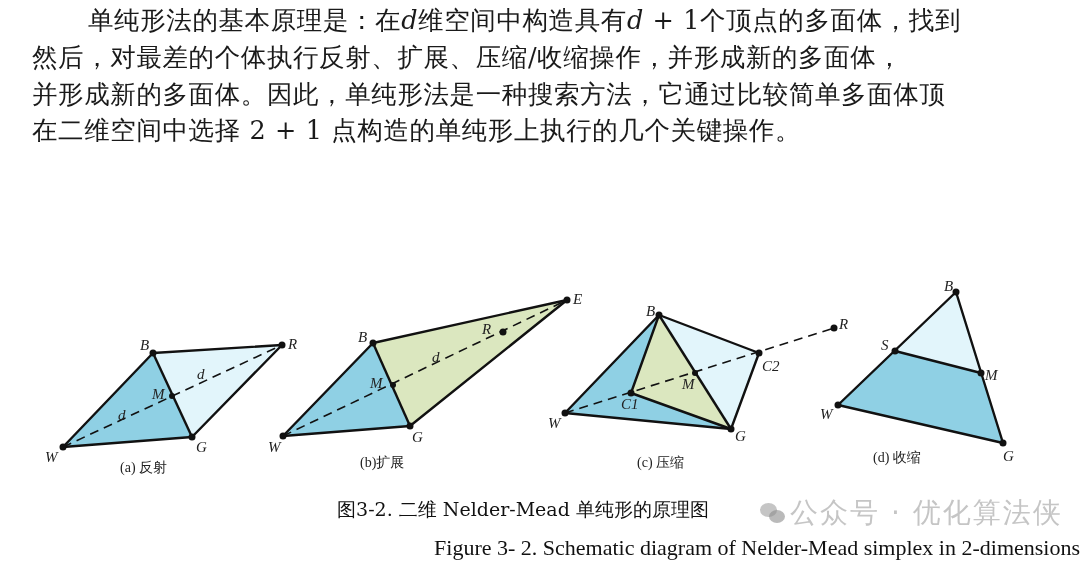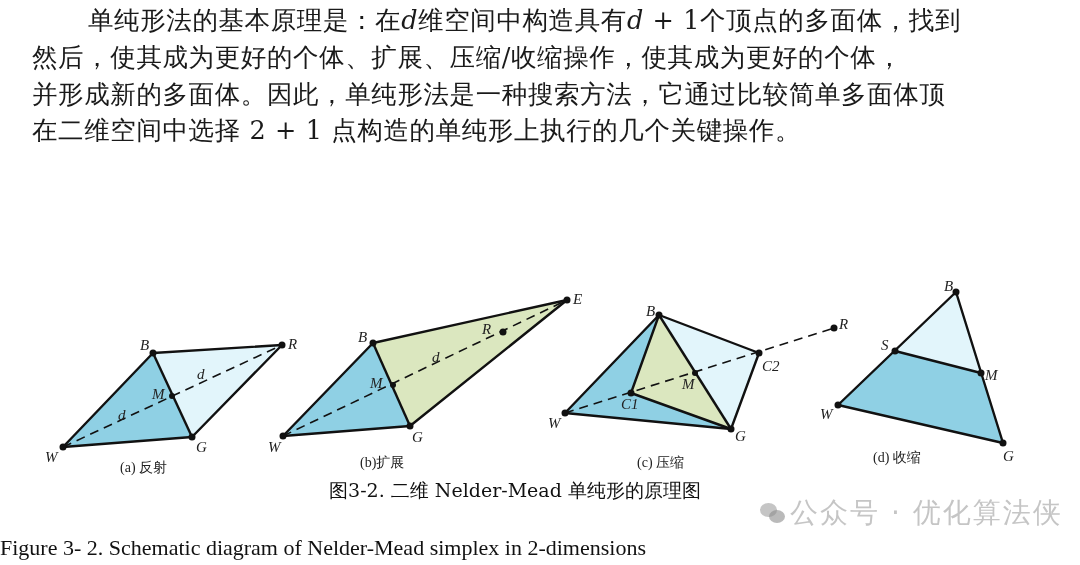--- a/index.html
+++ b/index.html
@@ -2,36 +2,36 @@
 <html><head>
 <meta charset="utf-8">
 <style>
   html, body { margin: 0; padding: 0; background: #ffffff; }
   body { width: 1080px; height: 565px; position: relative; overflow: hidden; font-family: "DejaVu Serif", "Liberation Serif", serif; color: #1a1a1a; }
   .para { position: absolute; left: 32px; top: 2px; width: 1010px; font-size: 25.5px; line-height: 36.8px; letter-spacing: 0.6px; }
   .para .line { display: block; white-space: nowrap; }
   .para .line.first { text-indent: 56px; }
   .figure { position: absolute; left: 0; top: 278px; width: 1080px; height: 210px; }
   .figure svg { display: block; }
-  .cap-cn { position: absolute; left: 0; width: 1032px; top: 478px; text-align: center; font-size: 19px; font-family: "DejaVu Serif", "Liberation Serif", serif; color: #111; padding-left: 4px; }
+  .cap-cn { position: absolute; left: 0; width: 1032px; top: 497px; text-align: center; font-size: 19px; font-family: "DejaVu Serif", "Liberation Serif", serif; color: #111; padding-left: 12px; }
   .cap-cn span { position: relative; left: -5px; }
-  .cap-en { position: absolute; left: 0; width: 1080px; top: 535px; text-align: left; font-size: 22px; font-family: "Liberation Serif", "DejaVu Serif", serif; color: #111; }
+  .cap-en { position: absolute; left: 0; width: 1080px; top: 535px; text-align: right; font-size: 22px; font-family: "Liberation Serif", "DejaVu Serif", serif; color: #111; }
   .watermark { position: absolute; left: 760px; top: 494px; font-size: 28px; color: rgba(150,150,150,0.55); font-family: "DejaVu Sans", "Liberation Sans", sans-serif; letter-spacing: 2px; white-space: nowrap; }
   .wm-icon { display: inline-block; width: 26px; height: 22px; position: relative; vertical-align: middle; margin-right: 4px; }
   .wm-icon::before { content: ""; position: absolute; left: 0; top: 0; width: 17px; height: 14px; border-radius: 50%; background: rgba(150,150,150,0.55); }
   .wm-icon::after { content: ""; position: absolute; left: 9px; top: 7px; width: 16px; height: 13px; border-radius: 50%; background: rgba(140,140,140,0.6); }
   .lbl { font-family: "Liberation Serif", "DejaVu Serif", serif; font-style: italic; font-size: 15px; fill: #222; }
   .sub { font-family: "Liberation Serif", "DejaVu Serif", serif; font-size: 14px; fill: #222; }
 </style>
 </head>
 <body>
 
 <div class="para">
   <span class="line first">单纯形法的基本原理是：在𝑑维空间中构造具有𝑑 + 1个顶点的多面体，找到</span>
-  <span class="line">然后，使其成为更好的个体、扩展、压缩/收缩操作，使其成为更好的个体，</span>
+  <span class="line">然后，对最差的个体执行反射、扩展、压缩/收缩操作，并形成新的多面体，</span>
   <span class="line">并形成新的多面体。因此，单纯形法是一种搜索方法，它通过比较简单多面体顶</span>
   <span class="line">在二维空间中选择 2 + 1 点构造的单纯形上执行的几个关键操作。</span>
 </div>
 
 <div class="figure">
   <svg width="1080" height="210" viewBox="0 278 1080 210" xmlns="http://www.w3.org/2000/svg">
     <defs>
       <style>
         .edge { stroke: #111; stroke-width: 2.4; fill: none; stroke-linejoin: round; }
         .dash { stroke: #111; stroke-width: 1.6; stroke-dasharray: 9 6; fill: none; }

